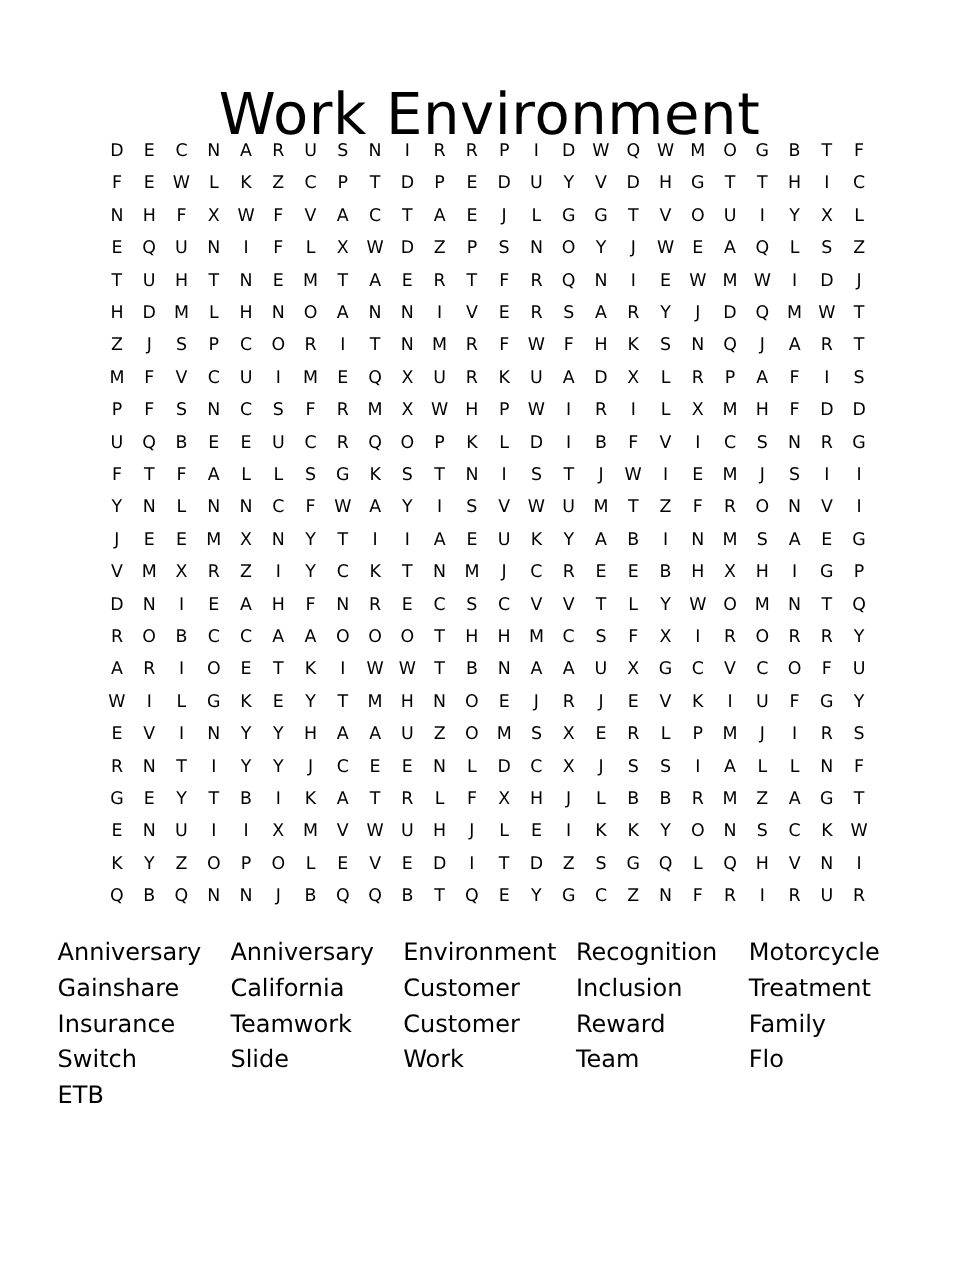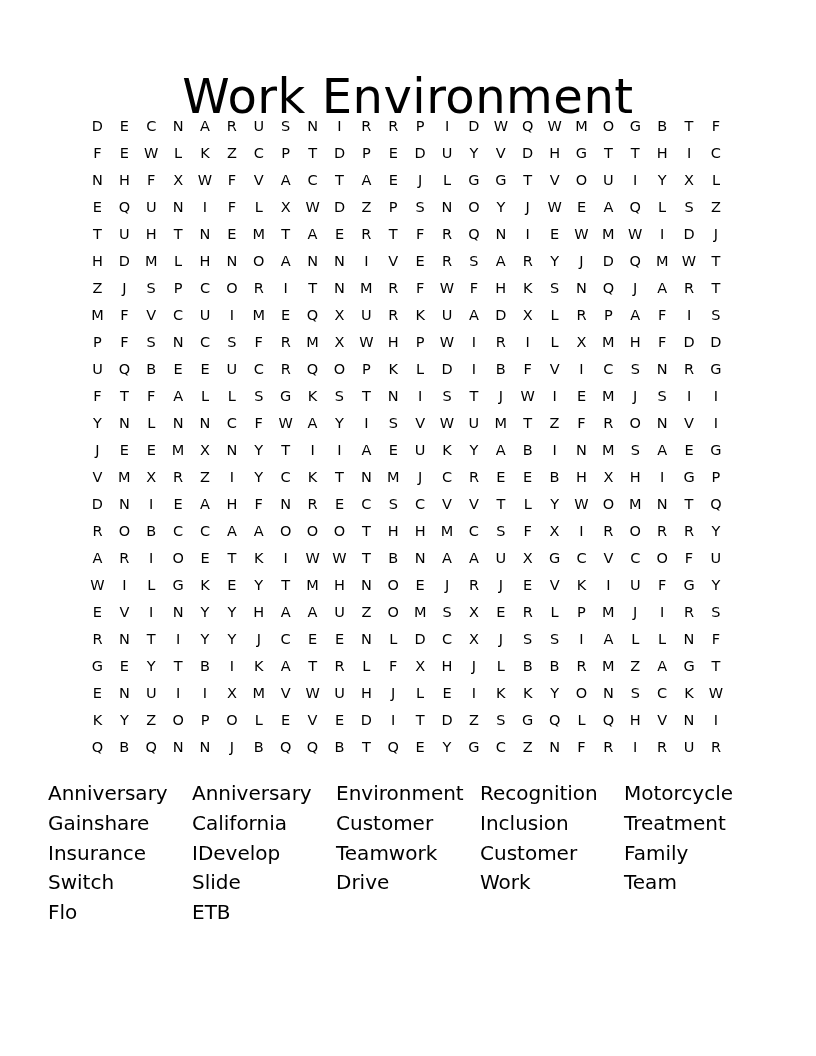--- a/index.html
+++ b/index.html
@@ -644,24 +644,23 @@
     <span class="word">Anniversary</span>
     <span class="word">Environment</span>
     <span class="word">Recognition</span>
     <span class="word">Motorcycle</span>
     <span class="word">Gainshare</span>
     <span class="word">California</span>
     <span class="word">Customer</span>
     <span class="word">Inclusion</span>
     <span class="word">Treatment</span>
     <span class="word">Insurance</span>
-    <span class="word">IDevelop</span>
     <span class="word">Teamwork</span>
     <span class="word">Customer</span>
+    <span class="word">Reward</span>
     <span class="word">Family</span>
     <span class="word">Switch</span>
     <span class="word">Slide</span>
-    <span class="word">Drive</span>
     <span class="word">Work</span>
     <span class="word">Team</span>
     <span class="word">Flo</span>
     <span class="word">ETB</span>
   </div>
 
 </body></html>

